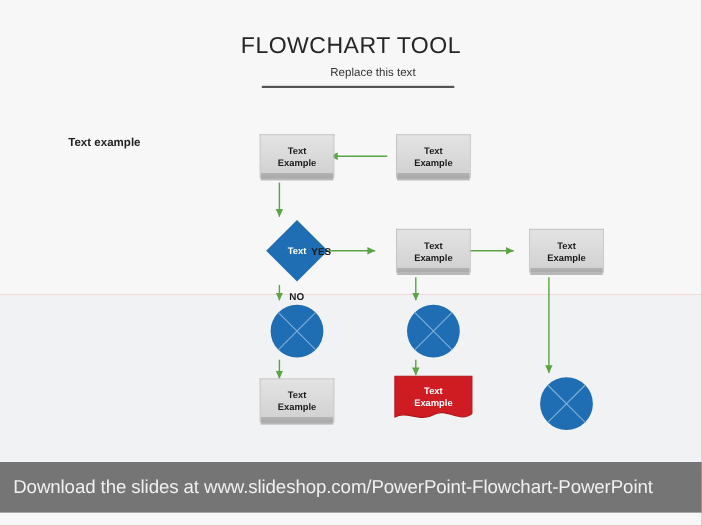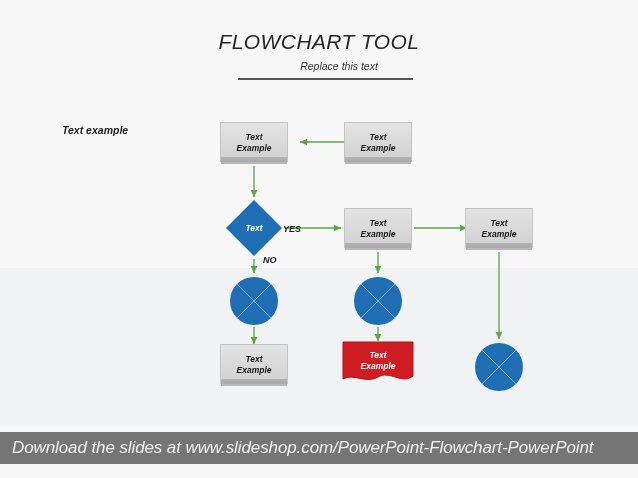--- a/index.html
+++ b/index.html
@@ -13,21 +13,20 @@
     font-family: "Liberation Sans", sans-serif;
   }
 
   
   #slide {
     position: absolute;
     left: 0; top: 0;
     width: 638px; height: 478px;
     background: #ef4444;
     overflow: hidden;
-    font-style: italic;
   }
   .band-top {
     position: absolute; left: 0; top: 0;
     width: 638px; height: 268px;
     background: #f7f7f7;
   }
   .band-mid {
     position: absolute; left: 0; top: 268px;
     width: 638px; height: 158px;
     background: #f1f2f3;
@@ -86,20 +85,21 @@
     white-space: pre-line;
   }
 
   
   .node {
     position: absolute;
     display: flex;
     align-items: center;
     justify-content: center;
     text-align: center;
+    margin-left: 16px;
   }
 
   
   .box {
     width: 68px; height: 40px;
     background: linear-gradient(to bottom, #e3e3e3 0%, #d2d2d2 88%, #b3b3b3 88%, #a9a9a9 100%);
     border: 1px solid #c4c4c4;
     border-bottom: none;
     box-shadow: 0 3px 0 -1px #b8b8b8;
   }
@@ -170,22 +170,22 @@
   .branch-label {
     position: absolute;
     font-size: 9px;
     font-weight: bold;
     color: #1a1a1a;
   }
 
   
   .footer {
     position: absolute;
-    left: 0; top: 432px;
-    width: 638px; height: 32px;
+    left: 0; top: 420px;
+    width: 638px; height: 46px;
     background: #757575;
     display: flex;
     align-items: center;
   }
   .footer .footer-text {
     color: #f0f0f0;
     font-size: 17px;
     padding-left: 12px;
     white-space: nowrap;
     letter-spacing: -0.1px;
@@ -247,21 +247,21 @@
   </div>
 
   <div class="node diamond" style="left:225px; top:199px;">
     <svg class="shape" width="58" height="58" viewBox="0 0 58 58">
       <polygon points="29,1 57,29 29,57 1,29" fill="#1f6eb4"></polygon>
     </svg>
     <span class="label">Text</span>
   </div>
 
   <span class="branch-label" style="left:283px; top:224px;">YES</span>
-  <span class="branch-label" style="left:263px; top:255px;">NO</span>
+  <span class="branch-label" style="left:263px; top:265px;">NO</span>
 
   <div class="node box" style="left:344px; top:208px;">
     <span class="label">Text
 Example</span>
   </div>
 
   <div class="node box" style="left:465px; top:208px;">
     <span class="label">Text
 Example</span>
   </div>

